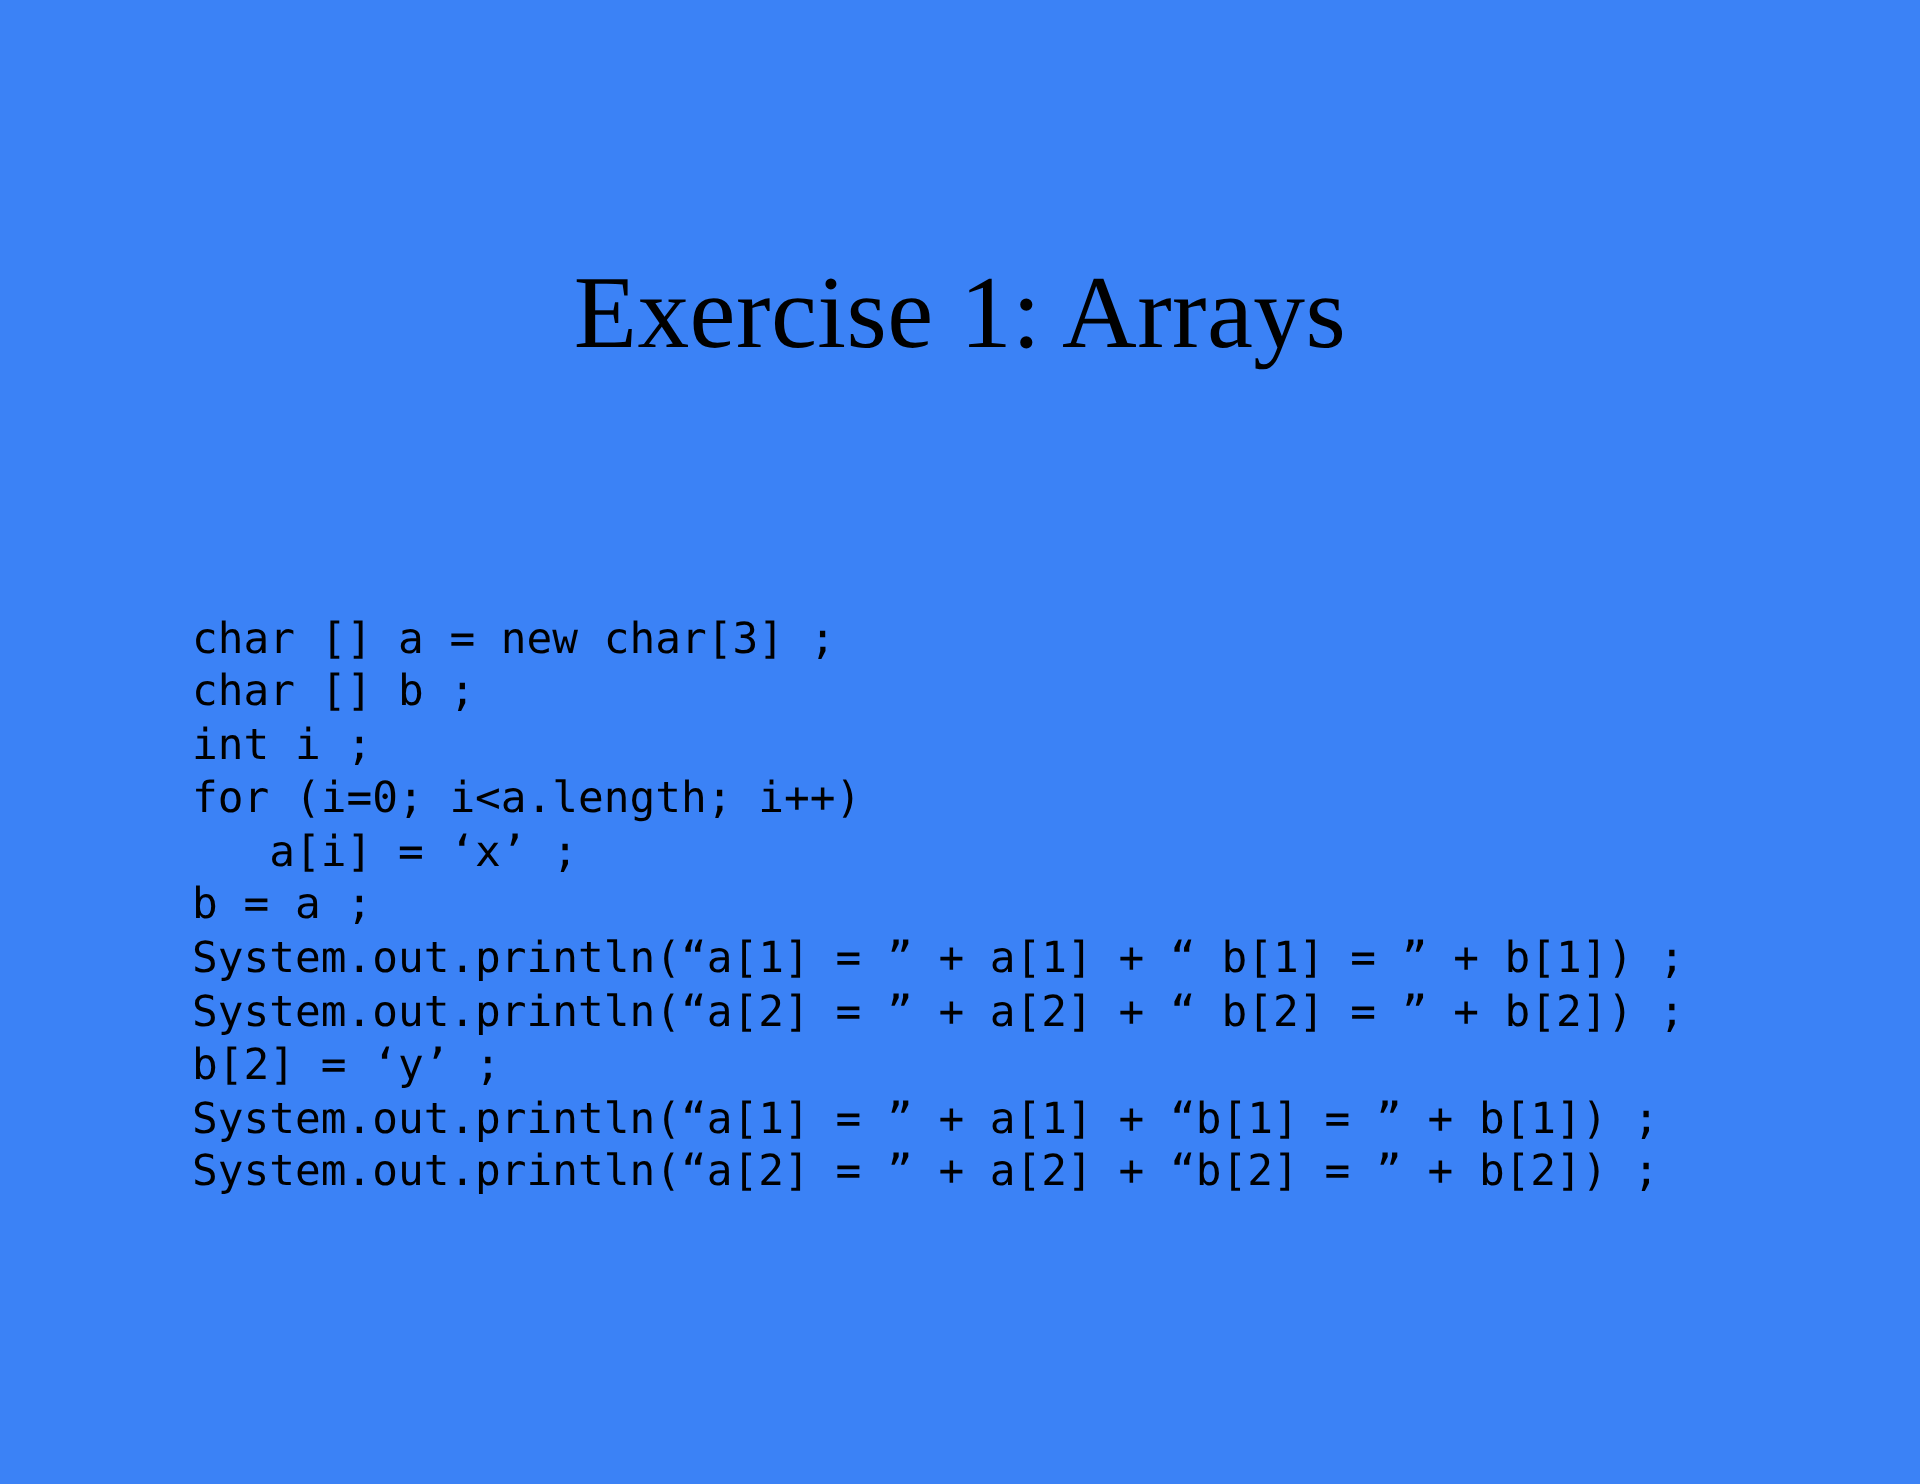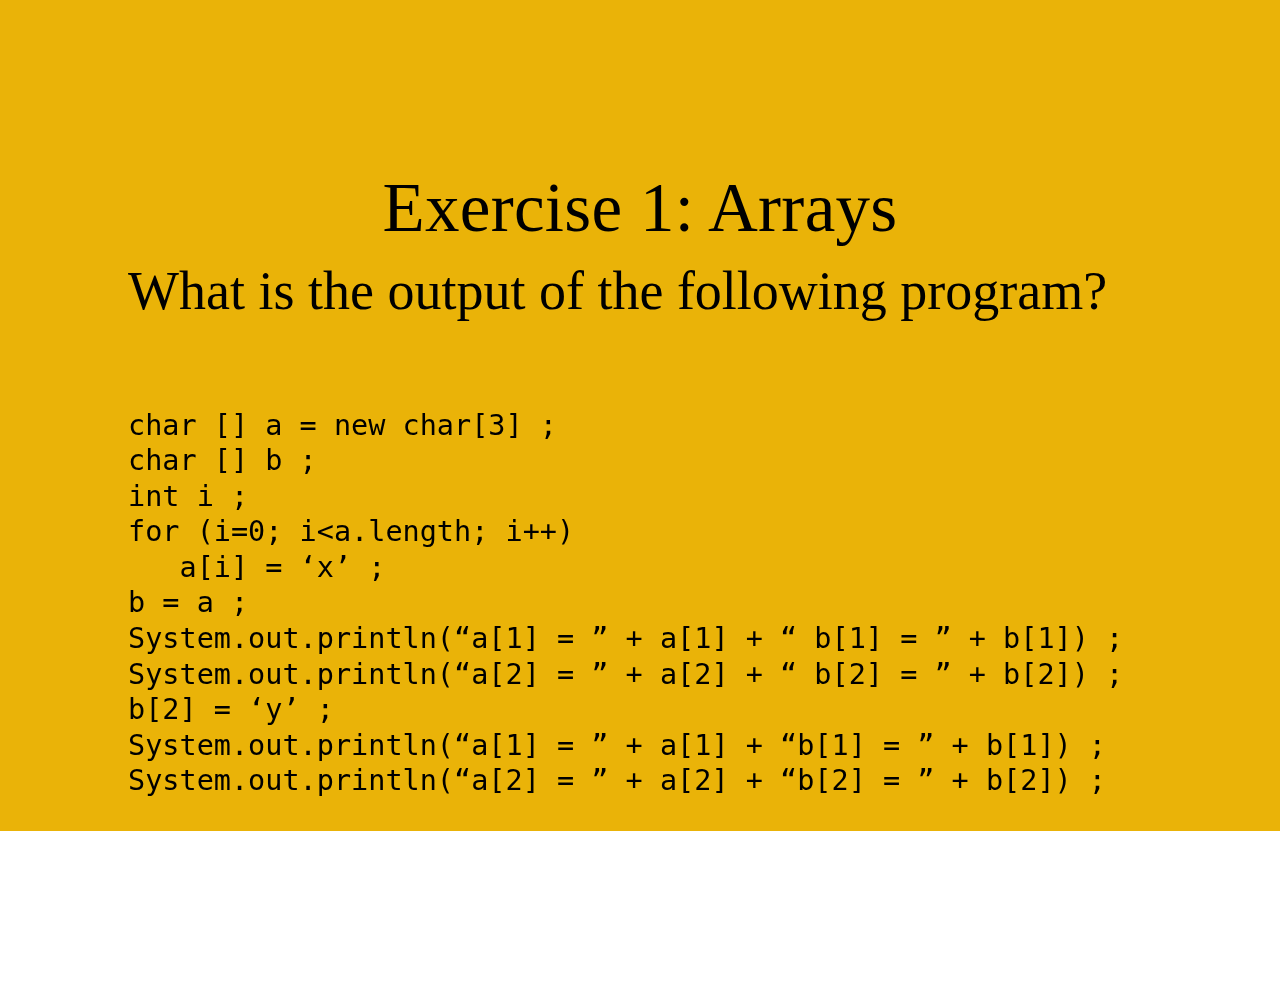--- a/index.html
+++ b/index.html
@@ -12,22 +12,22 @@
     height: 989px;
     overflow: hidden;
     font-family: "Liberation Serif", "DejaVu Serif", serif;
     color: #000000;
     -webkit-font-smoothing: antialiased;
   }
 
   .slide {
     position: relative;
     width: 1280px;
-    height: 831px;
-    background: #eab308;
+    height: 989px;
+    background: #3b82f6;
   }
 
   
   .slide-title {
     position: absolute;
     left: 0;
     top: 126px;
     width: 1280px;
     text-align: center;
     font-family: "Liberation Serif", "DejaVu Serif", serif;
@@ -73,17 +73,16 @@
     height: 35.6px;
   }
 </style>
 </head>
 <body>
 
 <div class="slide">
 
   <h1 class="slide-title">Exercise 1: Arrays</h1>
 
-  <div class="slide-question">What is the output of the following program?</div>
 
   <pre class="code-block"><code><span class="code-line">char [] a = new char[3] ;</span><span class="code-line">char [] b ;</span><span class="code-line">int i ;</span><span class="code-line">for (i=0; i&lt;a.length; i++)</span><span class="code-line">   a[i] = ‘x’ ;</span><span class="code-line">b = a ;</span><span class="code-line">System.out.println(“a[1] = ” + a[1] + “ b[1] = ” + b[1]) ;</span><span class="code-line">System.out.println(“a[2] = ” + a[2] + “ b[2] = ” + b[2]) ;</span><span class="code-line">b[2] = ‘y’ ;</span><span class="code-line">System.out.println(“a[1] = ” + a[1] + “b[1] = ” + b[1]) ;</span><span class="code-line">System.out.println(“a[2] = ” + a[2] + “b[2] = ” + b[2]) ;</span></code></pre>
 
 </div>
 
 </body></html>

